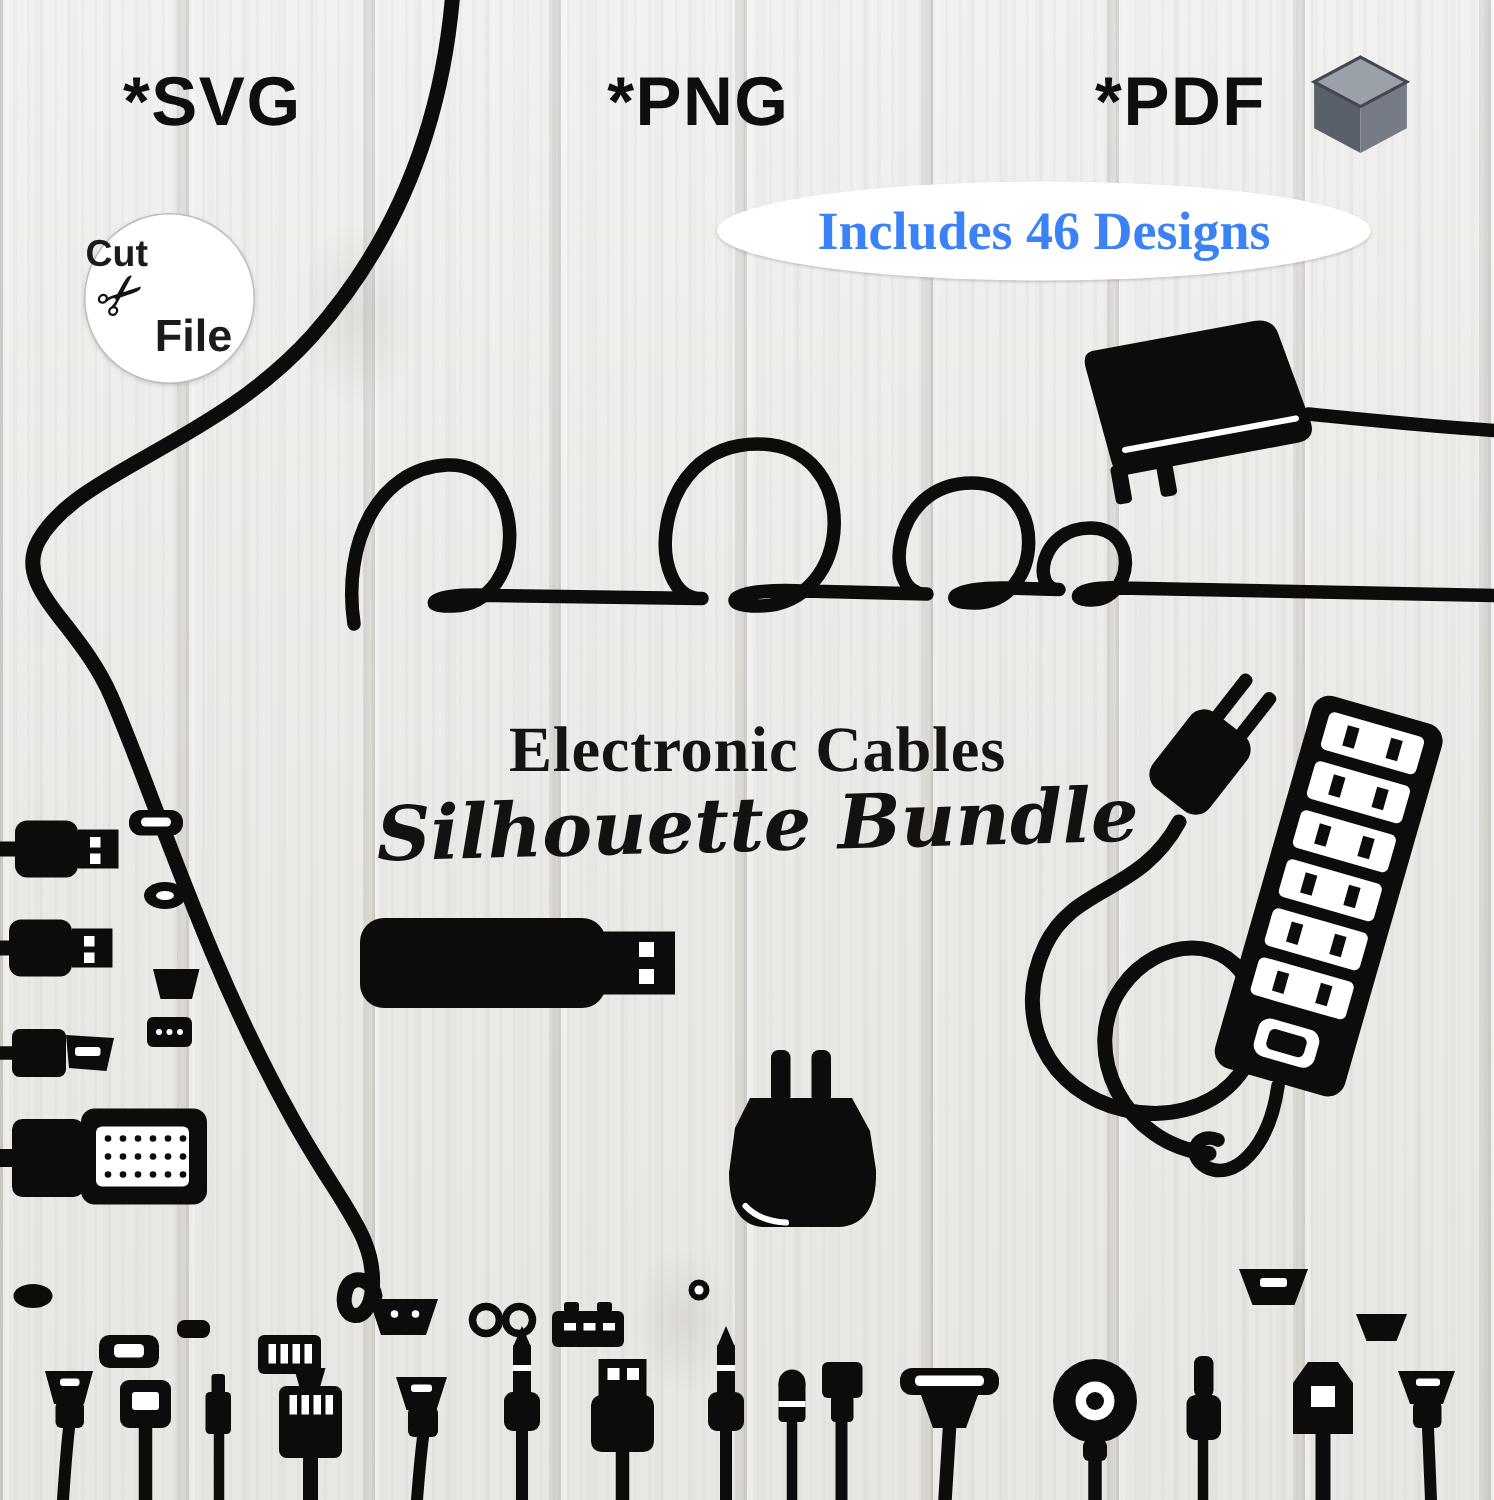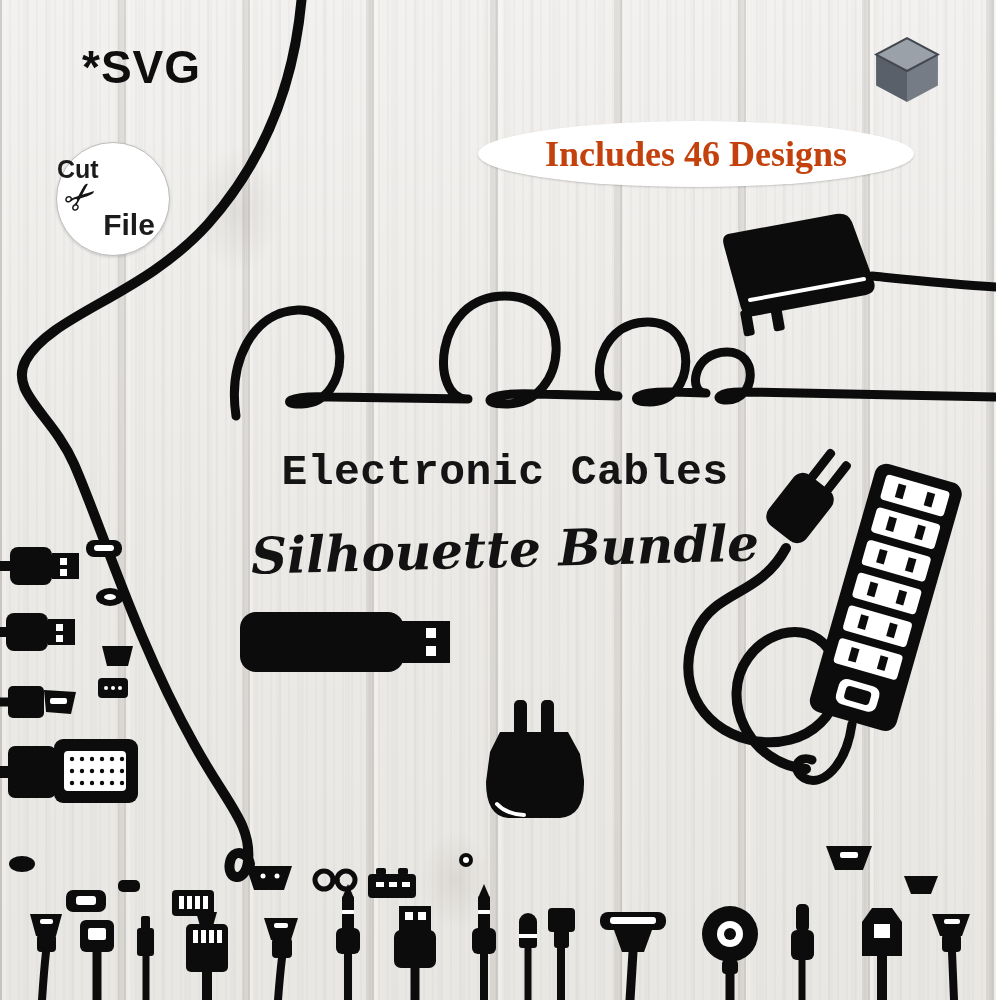--- a/index.html
+++ b/index.html
@@ -24,38 +24,38 @@
   .formats{
     position:absolute;left:82px;top:40px;width:762px;
     display:flex;justify-content:space-between;
     font-family:"Liberation Sans",sans-serif;font-weight:800;
     font-size:46px;color:#0e0e0e;letter-spacing:1px;
   }
   .includes{
     position:absolute;left:478px;top:121px;width:436px;height:66px;
     background:#ffffff;border-radius:50%;
     display:flex;align-items:center;justify-content:center;
-    font-family:"Liberation Serif",serif;font-size:36px;font-weight:600;color:#c2410c;
+    font-family:"Liberation Serif",serif;font-size:36px;font-weight:600;color:#3b82f6;
     box-shadow:0 1px 2px rgba(0,0,0,.18);
   }
   .cutfile{
     position:absolute;left:56px;top:142px;width:112px;height:112px;
     background:#ffffff;border:1px solid #bdbdbd;border-radius:50%;
     font-family:"Liberation Sans",sans-serif;color:#1b1b1b;
     box-shadow:0 1px 3px rgba(0,0,0,.15);
   }
   .cf-top{position:absolute;left:0;right:0;top:12px;text-align:left;font-size:25px;font-weight:700;}
   .cf-bottom{position:absolute;left:16px;right:0;bottom:13px;text-align:center;padding-left:16px;font-size:30px;font-weight:700;}
   .cf-scissors{
     position:absolute;left:8px;top:32px;font-size:38px;color:#141414;
     font-family:"DejaVu Sans",sans-serif;transform:rotate(-40deg);
   }
   .title1{
-    position:absolute;left:240px;top:448px;width:530px;text-align:center;
-    font-family:Liberation Mono, monospace;font-size:43px;font-weight:700;color:#141414;
+    position:absolute;left:240px;top:476px;width:530px;text-align:center;
+    font-family:Liberation Serif, serif;font-size:43px;font-weight:700;color:#141414;
     letter-spacing:.5px;
   }
   .title2{
     position:absolute;left:240px;top:520px;width:530px;text-align:center;
     font-family:"DejaVu Serif",serif;font-style:italic;font-weight:700;
     font-size:50px;color:#121212;transform:rotate(-1.5deg);
   }
   .cube{position:absolute;left:874px;top:36px;width:66px;height:68px;}
 </style>
 </head>
@@ -318,20 +318,22 @@
     <g>
       <polygon class="f" points="932,914 970,914 962,936 940,936"></polygon>
       <rect class="w" x="944" y="919" width="16" height="5" rx="2"></rect>
       <rect class="f" x="942" y="934" width="19" height="18" rx="4"></rect>
       <path class="s" stroke-width="8" d="M 952,952 L 954,1000"></path>
     </g>
   </svg>
 
   <div class="formats">
     <span>*SVG</span>
+    <span>*PNG</span>
+    <span>*PDF</span>
   </div>
 
   <div class="cube">
     <svg width="66" height="68" viewBox="0 0 64 66">
       <polygon points="32,2 62,18 32,34 2,18" fill="#9aa1a9"></polygon>
       <polygon points="2,18 32,34 32,64 2,48" fill="#596069"></polygon>
       <polygon points="62,18 32,34 32,64 62,48" fill="#757c85"></polygon>
       <polygon points="32,2 62,18 32,34 2,18" fill="none" stroke="#434850" stroke-width="2"></polygon>
     </svg>
   </div>

